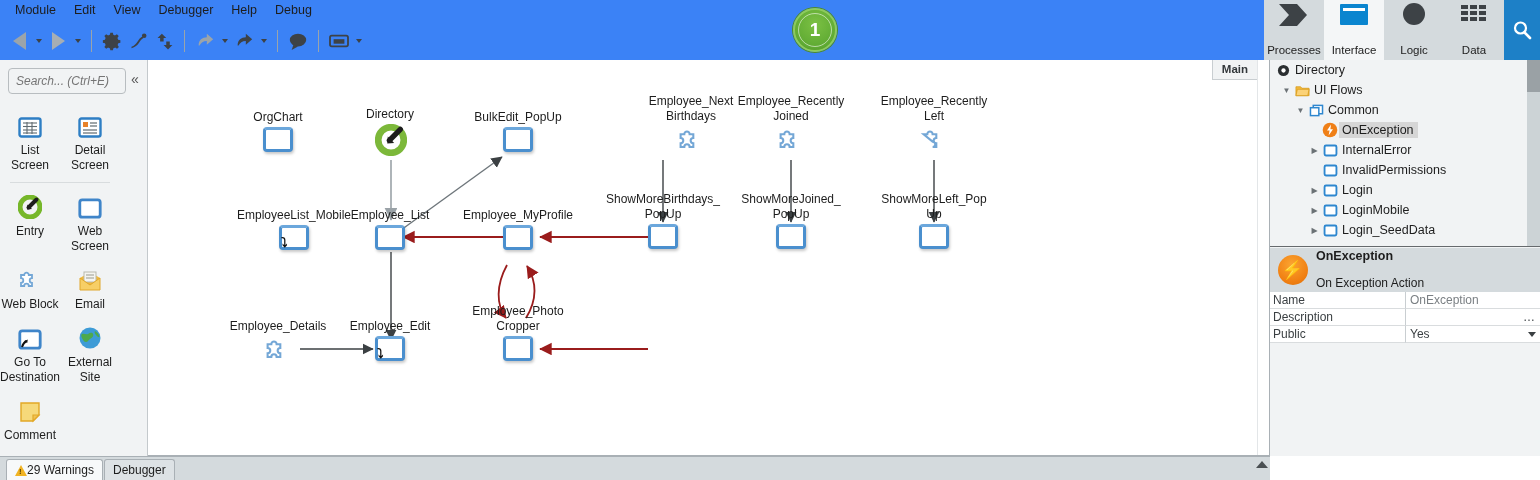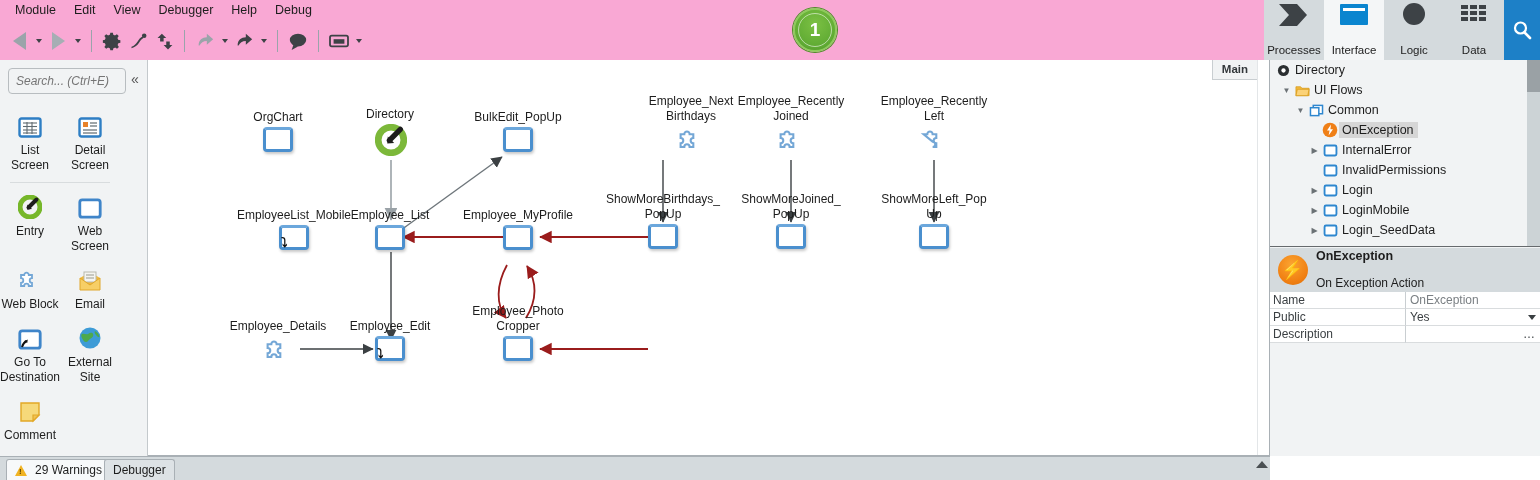--- a/index.html
+++ b/index.html
@@ -10,21 +10,21 @@
     font-size:12px; color:#222;
     background:#ffffff;
     overflow:hidden;
     position:relative;
     -webkit-font-smoothing:antialiased;
   }
 
   
   #topbar{
     position:absolute; left:0; top:0; width:1540px; height:60px;
-    background:#f9a8d4;
+    background:#3b82f6;
   }
   #menubar{
     position:absolute; left:0; top:0; height:20px; width:1270px;
     display:flex; align-items:center; padding-left:6px;
   }
   .menu-item{
     font-size:12.5px; color:#1d1d1d; padding:2px 9px; cursor:default;
     white-space:nowrap;
   }
 
@@ -214,21 +214,21 @@
     border-left:4px solid transparent;border-right:4px solid transparent;border-top:5px solid #3a3f42;
   }
 
   
   #bottombar{
     position:absolute; left:0; top:456px; width:1270px; height:24px;
     background:#d4dadd; border-top:1px solid #a9b0b5;
   }
   .btab{
     position:absolute; top:2px; height:21px; display:flex; align-items:center;
-    padding:0 8px; gap:8px; font-size:12px; color:#1d1d1d;
+    padding:0 8px; gap:0; font-size:12px; color:#1d1d1d;
     border:1px solid #a9b0b5; border-bottom:none; border-radius:3px 3px 0 0;
     cursor:default;
   }
   #btab-warn{ left:6px; background:#f7f9fa; }
   #btab-dbg{ left:104px; background:#dde2e5; }
   .warn-tri{
     width:0;height:0;border-left:6px solid transparent;border-right:6px solid transparent;
     border-bottom:11px solid #f0b323; position:relative;
   }
   .warn-tri:after{ content:"!"; position:absolute; left:-2px; top:2px; font-size:8px; color:#5b4300; font-weight:bold;}
@@ -775,33 +775,33 @@
       <div id="propsub">On Exception Action</div>
     </div>
   </div>
 
   <div id="proptable">
     <div class="prow">
       <div class="pname">Name</div>
       <div class="pval muted">OnException</div>
     </div>
     <div class="prow">
+      <div class="pname">Description</div>
+      <div class="pval">
+        <span></span>
+        <span class="dots">…</span>
+      </div>
+    </div>
+    <div class="prow">
       <div class="pname">Public</div>
       <div class="pval">
         <span>Yes</span>
         <span class="dd"></span>
       </div>
     </div>
-    <div class="prow">
-      <div class="pname">Description</div>
-      <div class="pval">
-        <span></span>
-        <span class="dots">…</span>
-      </div>
-    </div>
   </div>
 </div>
 
 <div id="bottombar">
   <div class="btab" id="btab-warn">
     <span class="warn-tri"></span>
     <span>29 Warnings</span>
   </div>
   <div class="btab" id="btab-dbg">
     <span>Debugger</span>

